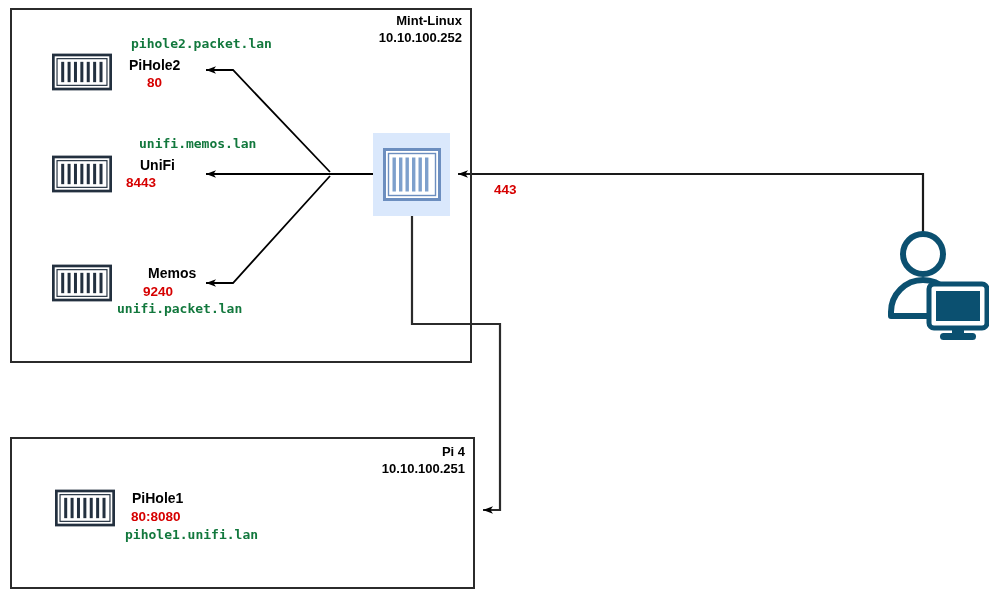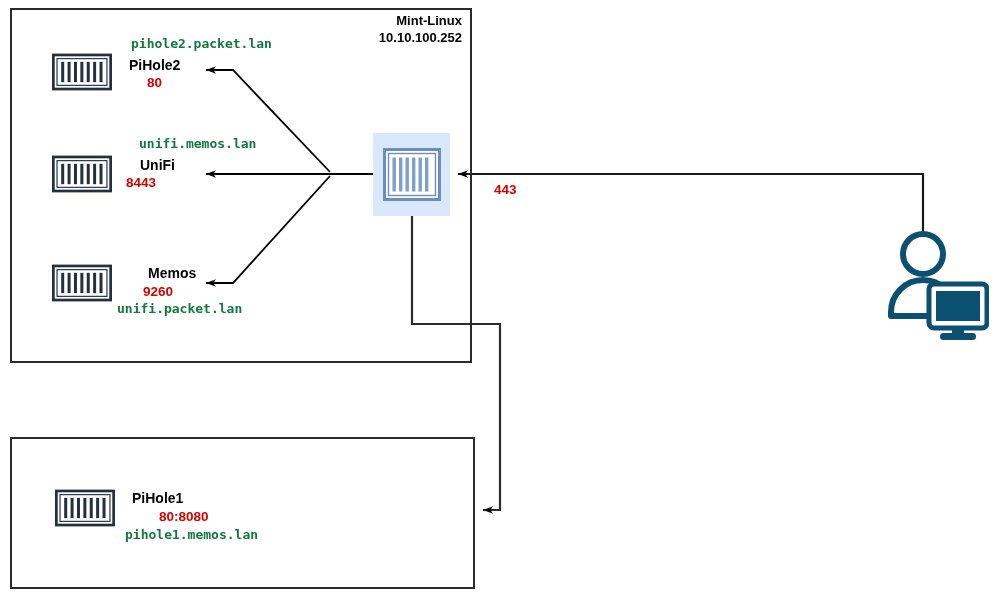--- a/index.html
+++ b/index.html
@@ -125,20 +125,24 @@
     </g>
   </svg>
 
   <div class="host-box" style="left:10px; top:8px; width:462px; height:355px;"></div>
   <div class="host-label" style="left:250px; top:12px; width:212px;">
     <div>Mint-Linux</div>
     <div>10.10.100.252</div>
   </div>
 
   <div class="host-box" style="left:10px; top:437px; width:465px; height:152px;"></div>
+  <div class="host-label" style="left:250px; top:443px; width:215px;">
+    <div>Pi 4</div>
+    <div>10.10.100.251</div>
+  </div>
 
   <div class="svc">
     <svg class="svc-icon" style="left:52px; top:53px;" viewBox="0 0 62 38" xmlns="http://www.w3.org/2000/svg">
       <rect x="1.4" y="1.4" width="59.2" height="35.2" fill="#ffffff" stroke="#23303f" stroke-width="2.8"></rect>
       <rect x="5.2" y="5.2" width="51.6" height="27.6" fill="#ffffff" stroke="#23303f" stroke-width="1.2"></rect>
       <g fill="#23303f">
         <rect x="9.5" y="8.5" width="3.1" height="21"></rect>
         <rect x="16.1" y="8.5" width="3.1" height="21"></rect>
         <rect x="22.7" y="8.5" width="3.1" height="21"></rect>
         <rect x="29.3" y="8.5" width="3.1" height="21"></rect>
@@ -179,41 +183,41 @@
         <rect x="9.5" y="8.5" width="3.1" height="21"></rect>
         <rect x="16.1" y="8.5" width="3.1" height="21"></rect>
         <rect x="22.7" y="8.5" width="3.1" height="21"></rect>
         <rect x="29.3" y="8.5" width="3.1" height="21"></rect>
         <rect x="35.9" y="8.5" width="3.1" height="21"></rect>
         <rect x="42.5" y="8.5" width="3.1" height="21"></rect>
         <rect x="49.1" y="8.5" width="3.1" height="21"></rect>
       </g>
     </svg>
     <div class="svc-text svc-name" style="left:142px; top:265px;margin-left:6px;">Memos</div>
-    <div class="svc-text svc-port" style="left:143px; top:283px;">9260</div>
+    <div class="svc-text svc-port" style="left:143px; top:283px;">9240</div>
     <div class="svc-text fqdn" style="left:117px; top:301px;">unifi.packet.lan</div>
   </div>
 
   <div class="svc">
     <svg class="svc-icon" style="left:55px; top:489px;" viewBox="0 0 62 38" xmlns="http://www.w3.org/2000/svg">
       <rect x="1.4" y="1.4" width="59.2" height="35.2" fill="#ffffff" stroke="#23303f" stroke-width="2.8"></rect>
       <rect x="5.2" y="5.2" width="51.6" height="27.6" fill="#ffffff" stroke="#23303f" stroke-width="1.2"></rect>
       <g fill="#23303f">
         <rect x="9.5" y="8.5" width="3.1" height="21"></rect>
         <rect x="16.1" y="8.5" width="3.1" height="21"></rect>
         <rect x="22.7" y="8.5" width="3.1" height="21"></rect>
         <rect x="29.3" y="8.5" width="3.1" height="21"></rect>
         <rect x="35.9" y="8.5" width="3.1" height="21"></rect>
         <rect x="42.5" y="8.5" width="3.1" height="21"></rect>
         <rect x="49.1" y="8.5" width="3.1" height="21"></rect>
       </g>
     </svg>
     <div class="svc-text svc-name" style="left:132px; top:490px;">PiHole1</div>
-    <div class="svc-text svc-port" style="left:131px; top:508px;margin-left:28px;">80:8080</div>
-    <div class="svc-text fqdn" style="left:125px; top:527px;">pihole1.memos.lan</div>
+    <div class="svc-text svc-port" style="left:131px; top:508px;">80:8080</div>
+    <div class="svc-text fqdn" style="left:125px; top:527px;">pihole1.unifi.lan</div>
   </div>
 
   <div class="container-hl" style="left:373px; top:133px; width:77px; height:83px;"></div>
   <svg class="svc-icon" style="left:383px; top:148px; width:58px; height:53px;" viewBox="0 0 58 53" xmlns="http://www.w3.org/2000/svg">
     <rect x="1.5" y="1.5" width="55" height="50" fill="#ffffff" stroke="#6c8ebf" stroke-width="3"></rect>
     <rect x="5.5" y="5.5" width="47" height="42" fill="#ffffff" stroke="#6c8ebf" stroke-width="1.4"></rect>
     <g fill="#7ea0cc">
       <rect x="9.5" y="9.5" width="3.4" height="34"></rect>
       <rect x="16.0" y="9.5" width="3.4" height="34"></rect>
       <rect x="22.5" y="9.5" width="3.4" height="34"></rect>

